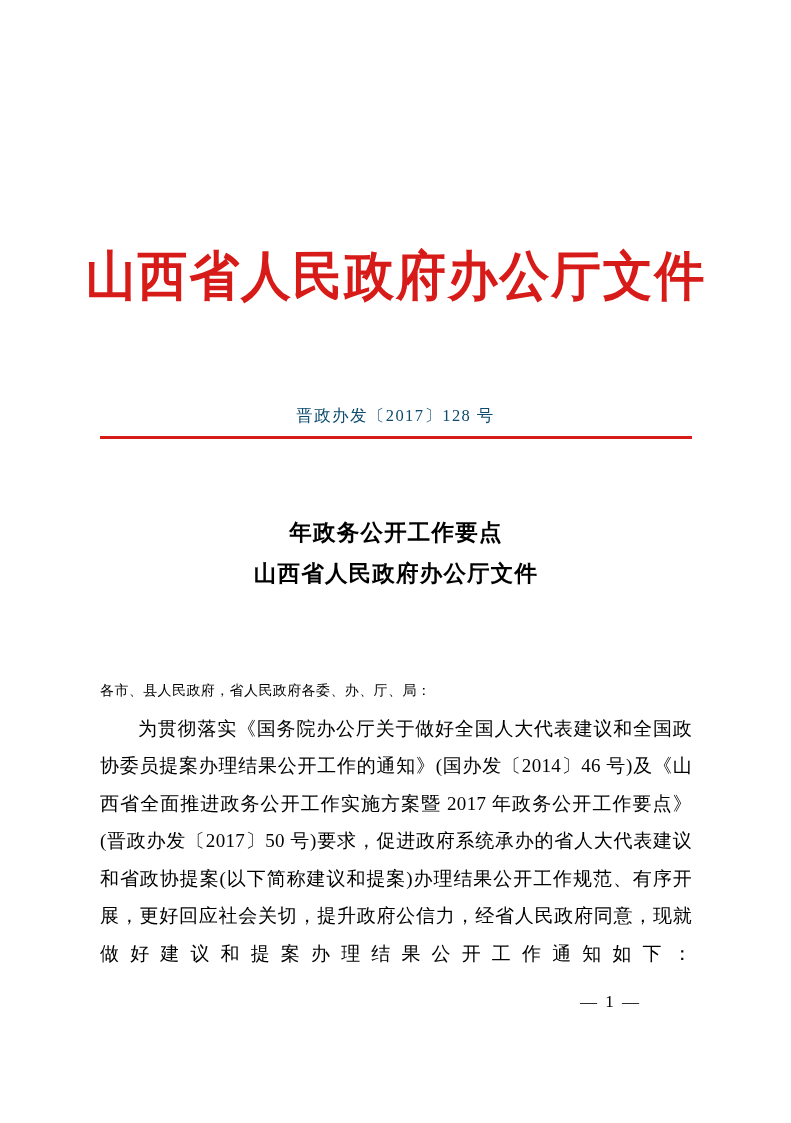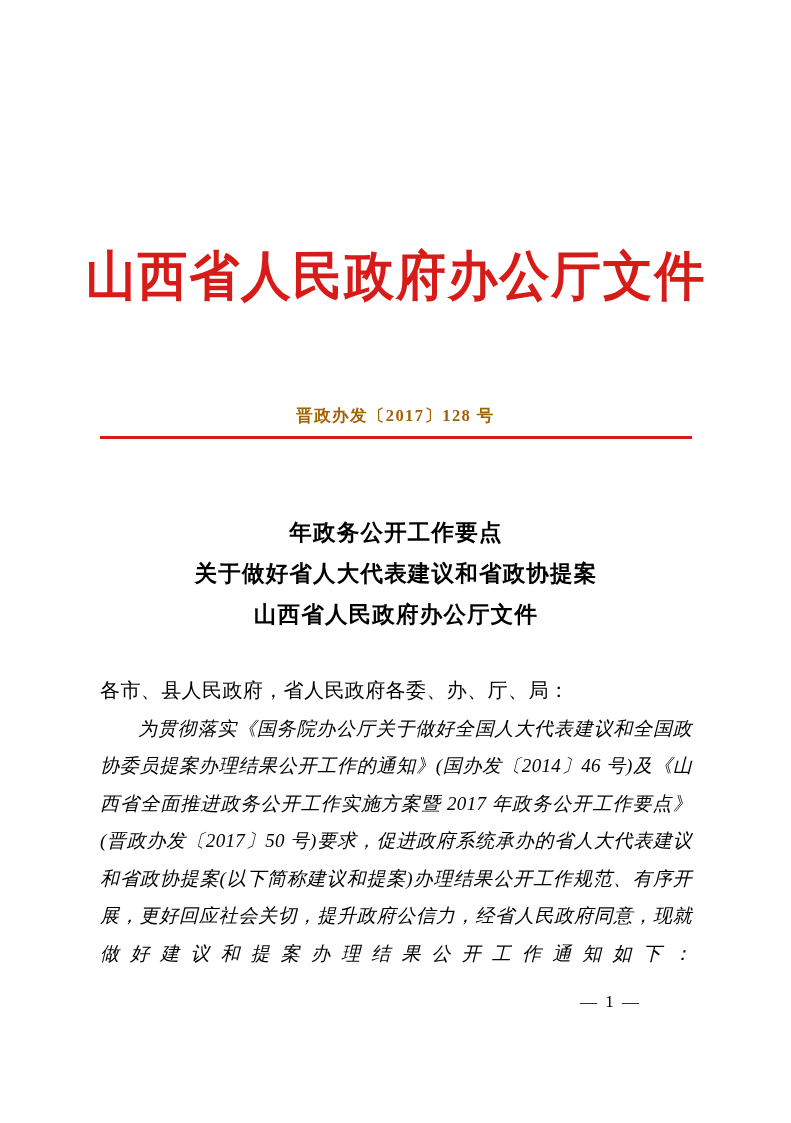--- a/index.html
+++ b/index.html
@@ -47,23 +47,22 @@
 
   
   .doc-number {
     position: absolute;
     left: 0;
     top: 405px;
     width: 791px;
     text-align: center;
     font-size: 16.5px;
     letter-spacing: 1.4px;
-    color: #a16207;
+    color: #0c4a6e;
     font-family: "Liberation Serif", "DejaVu Serif", serif;
-    font-weight: bold;
   }
 
   
   .red-rule {
     position: absolute;
     left: 100px;
     top: 436px;
     width: 592px;
     height: 3px;
     background: #d71b18;
@@ -88,34 +87,33 @@
   }
 
   
   .body-block {
     position: absolute;
     left: 100px;
     top: 672px;
     width: 592px;
   }
   .salutation {
-    font-size: 20px;
+    font-size: 14px;
     line-height: 37.5px;
     letter-spacing: 0.4px;
     text-align: justify;
   }
   .para {
     font-size: 19px;
     line-height: 37.5px;
     letter-spacing: 0.3px;
     text-align: justify;
     text-justify: inter-character;
     text-align-last: justify;
     text-indent: 38px;
-    font-style: italic;
   }
 
   
   .page-number {
     position: absolute;
     left: 0;
     top: 992px;
     width: 791px;
     text-align: center;
     font-size: 17px;
@@ -132,21 +130,20 @@
   <div class="masthead">
     <span class="masthead-title">山西省人民政府办公厅文件</span>
   </div>
 
   <div class="doc-number">晋政办发〔2017〕128 号</div>
 
   <div class="red-rule"></div>
 
   <div class="title-block">
     <div class="title-line">年政务公开工作要点</div>
-    <div class="title-line">关于做好省人大代表建议和省政协提案</div>
     <div class="title-line">山西省人民政府办公厅文件</div>
   </div>
 
   <div class="body-block">
     <div class="salutation">各市、县人民政府，省人民政府各委、办、厅、局：</div>
     <div class="para">为贯彻落实《国务院办公厅关于做好全国人大代表建议和全国政协委员提案办理结果公开工作的通知》(国办发〔2014〕46 号)及《山西省全面推进政务公开工作实施方案暨 2017 年政务公开工作要点》(晋政办发〔2017〕50 号)要求，促进政府系统承办的省人大代表建议和省政协提案(以下简称建议和提案)办理结果公开工作规范、有序开展，更好回应社会关切，提升政府公信力，经省人民政府同意，现就做好建议和提案办理结果公开工作通知如下：</div>
   </div>
 
   <div class="page-number">— 1 —</div>
 

